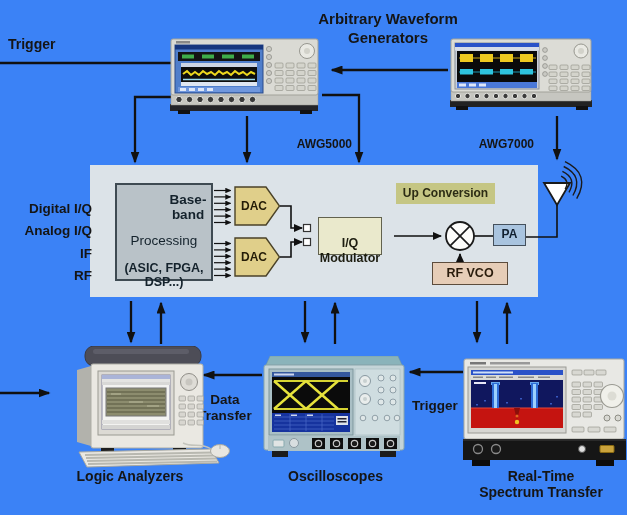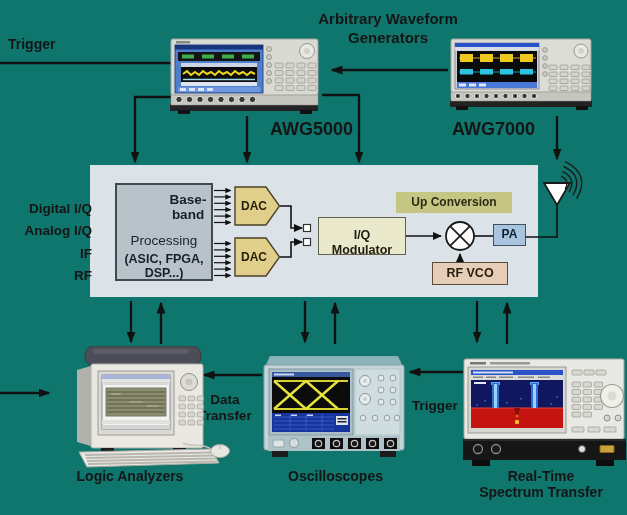--- a/index.html
+++ b/index.html
@@ -1,38 +1,38 @@
 <!DOCTYPE html>
 <html><head>
 <meta charset="utf-8">
 <style>
   html,body{margin:0;padding:0;background:#fff;}
-  .canvas{position:relative;width:627px;height:515px;background:#0f766e;
+  .canvas{position:relative;width:627px;height:515px;background:#3b82f6;
           font-family:"Liberation Sans",sans-serif;color:#151515;overflow:hidden;}
   .abs{position:absolute;}
   .lbl{font-weight:bold;color:#151515;}
   .overlay{position:absolute;left:0;top:0;pointer-events:none;}
   .panel{position:absolute;left:90px;top:165px;width:448px;height:132px;background:#dce3e8;}
   .title{left:308px;top:10px;width:160px;text-align:center;font-size:15px;line-height:1.25;}
   .trig-top{left:8px;top:36px;font-size:14px;}
-  .awg-lbl{top:119px;width:82px;text-align:right;font-size:18px;}
+  .awg-lbl{top:137px;width:82px;text-align:right;font-size:12px;}
   .sigcol{left:14px;top:198px;width:78px;text-align:right;font-size:13.5px;}
   .sigcol div{height:22.4px;line-height:22.4px;}
   .bb-box{left:115px;top:183px;width:98px;height:98px;background:#b9c2c8;
           border:2px solid #3e4a52;box-sizing:border-box;text-align:center;color:#14222c;}
   .bb-l1{font-size:13.5px;font-weight:bold;margin-top:7px;padding-left:48px;}
   .bb-l2{font-size:13.5px;font-weight:normal;margin-top:11px;}
-  .bb-l3{font-size:12.5px;font-weight:bold;margin-top:4px;}
+  .bb-l3{font-size:12.5px;font-weight:bold;margin-top:13px;}
   .bb-l4{font-size:12.5px;font-weight:bold;}
   .dac-lbl{width:34px;text-align:center;font-size:12px;font-weight:bold;color:#251d07;}
-  .iq-box{left:318px;top:217px;width:88px;height:38px;background:#eae9cc;border:1.5px solid #62624e;
+  .iq-box{left:318px;top:217px;width:64px;height:38px;background:#eae9cc;border:1.5px solid #62624e;
           box-sizing:border-box;text-align:center;font-weight:bold;font-size:12.5px;
-          color:#1d1d10;padding-top:10px;line-height:1.2;}
-  .upconv{left:396px;top:183px;width:116px;height:21px;background:#c5c684;text-align:center;
-          font-weight:bold;font-size:12px;line-height:21px;color:#2c2c14;margin-top:9px;}
+          color:#1d1d10;padding-top:18px;line-height:1.2;}
+  .upconv{left:396px;top:183px;width:99px;height:21px;background:#c5c684;text-align:center;
+          font-weight:bold;font-size:12px;line-height:21px;color:#2c2c14;}
   .pa-box{left:493px;top:224px;width:33px;height:22px;background:#a9c4df;border:1.5px solid #44505c;
           box-sizing:border-box;text-align:center;font-weight:bold;font-size:12px;line-height:19px;color:#122030;}
   .vco-box{left:432px;top:262px;width:76px;height:23px;background:#e6cdb7;border:1.5px solid #5c4c3c;
           box-sizing:border-box;text-align:center;font-weight:bold;font-size:12.5px;line-height:20px;color:#2a1c0c;}
   .caption{top:468px;text-align:center;font-size:14px;font-weight:bold;line-height:1.15;}
   .dt-lbl{left:194px;top:392px;width:62px;text-align:center;font-size:13.5px;line-height:1.15;}
   .trig-bot{left:407px;top:398px;width:56px;text-align:center;font-size:13.5px;}
   .instrument{position:absolute;}
 </style>
 </head>

